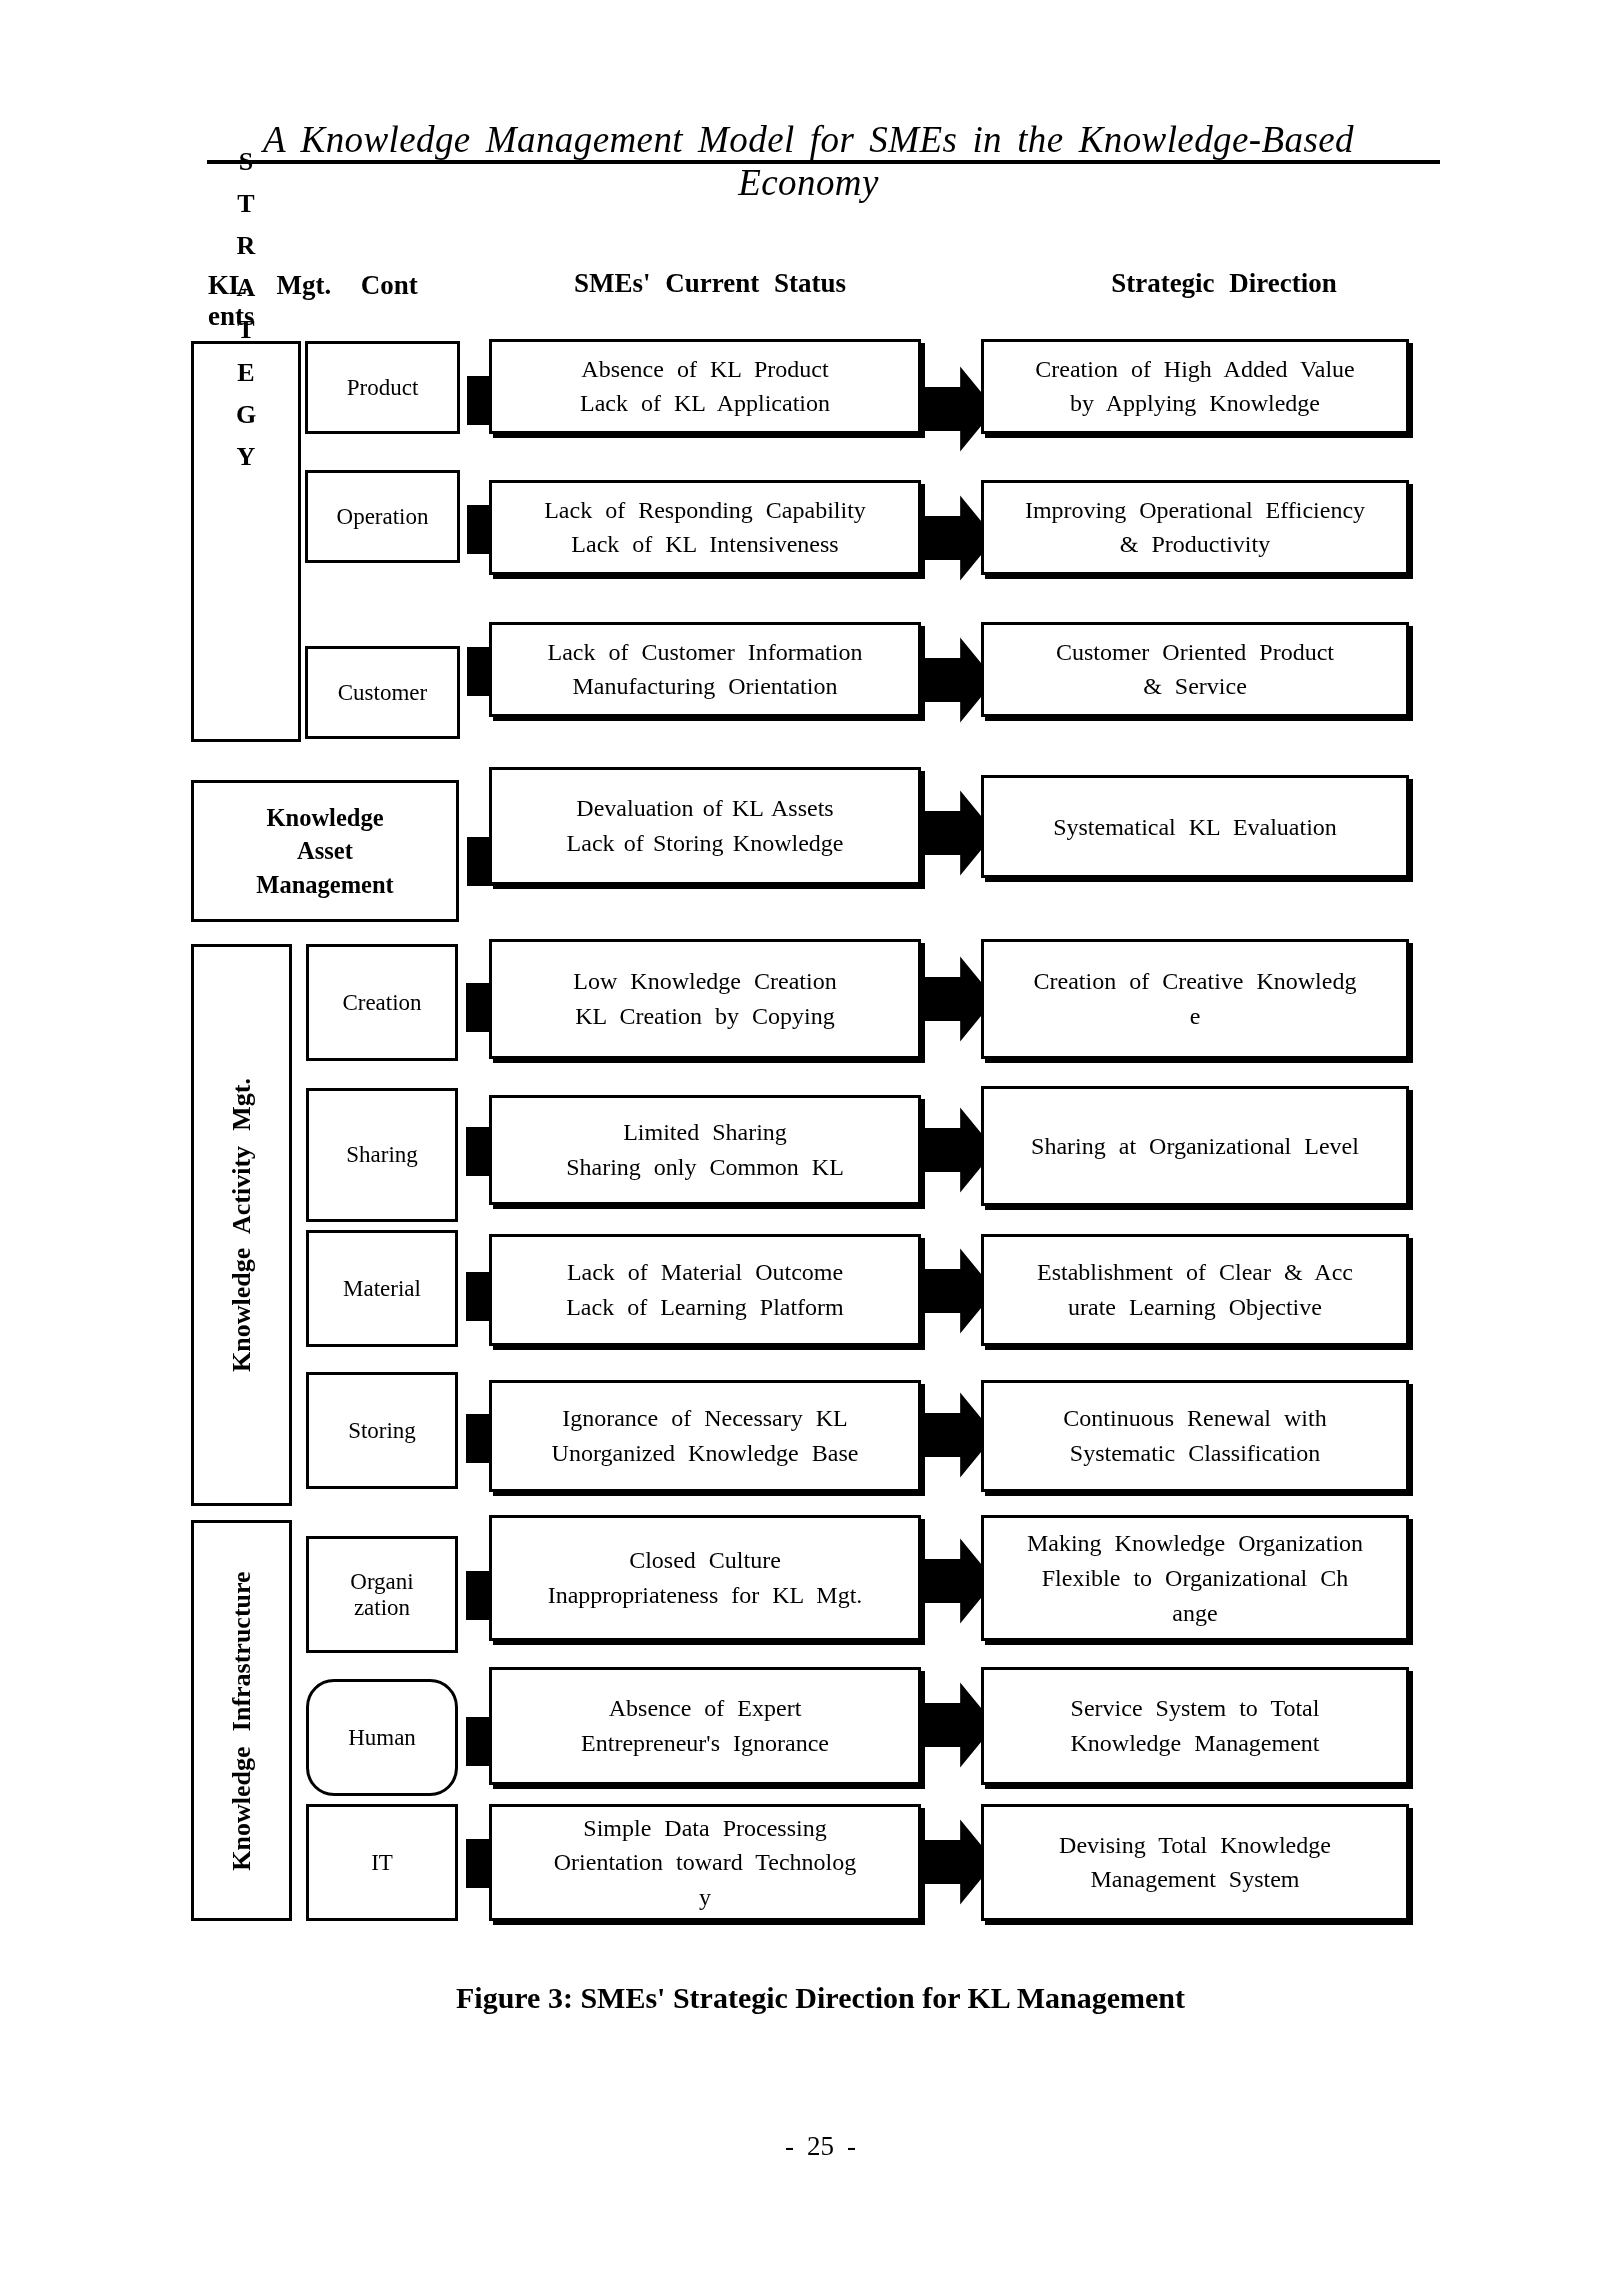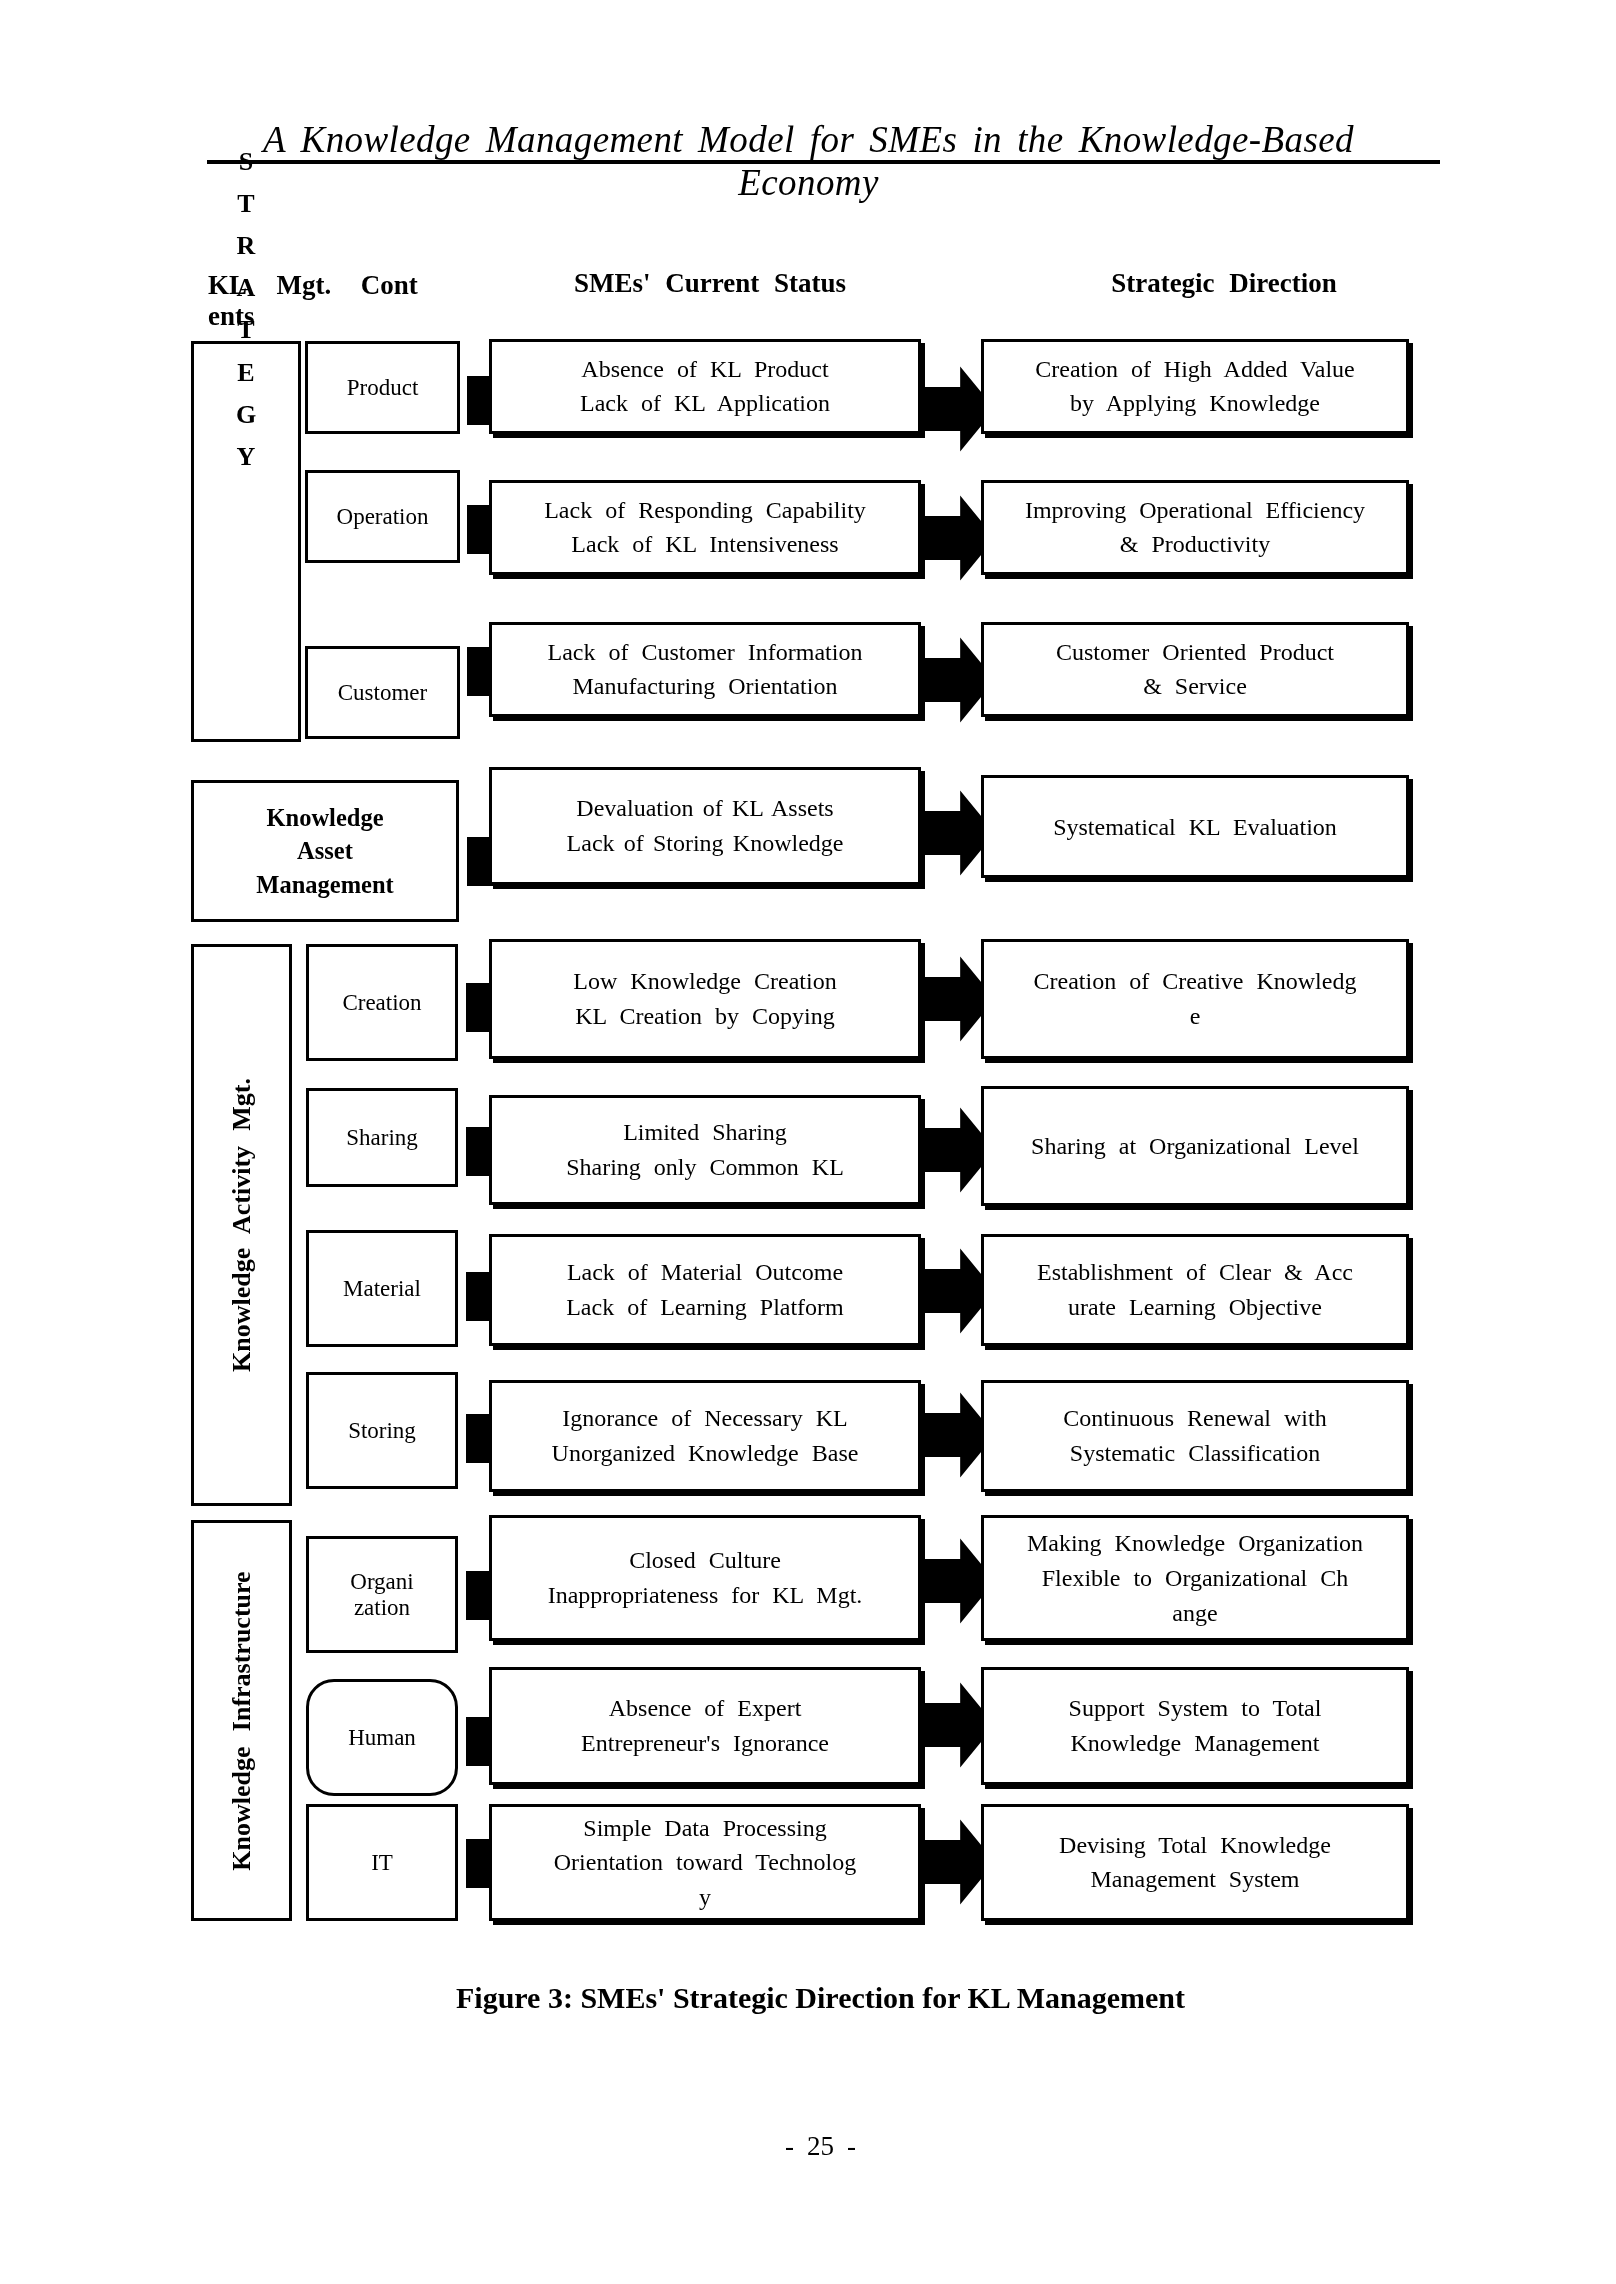--- a/index.html
+++ b/index.html
@@ -207,21 +207,21 @@
         <polygon points="0,28 52,28 52,2 96,56 52,110 52,84 0,84" fill="#000"></polygon>
       </svg>
   </div>
   <div class="bx sh" style="left:981px;top:939px;width:428px;height:120px;">
     <div class="inner body">
       <div>Creation  of  Creative  Knowledg</div>
       <div>e</div>
     </div>
   </div>
 
-  <div class="bx" style="left:306px;top:1088px;width:152px;height:99px;">
+  <div class="bx" style="left:306px;top:1088px;width:152px;height:134px;">
     <div class="inner cat">Sharing</div>
   </div>
   <div class="stub" style="left:466px;top:1127px;"></div>
   <div class="bx sh" style="left:489px;top:1095px;width:432px;height:110px;">
     <div class="inner body">
       <div>Limited  Sharing</div>
       <div>Sharing  only  Common  KL</div>
     </div>
   </div>
   <div class="arrow" style="left:919px;top:1106px;">
@@ -319,21 +319,21 @@
       <div>Entrepreneur's  Ignorance</div>
     </div>
   </div>
   <div class="arrow" style="left:919px;top:1681px;">
     <svg viewBox="0 0 96 112" preserveAspectRatio="none">
         <polygon points="0,28 52,28 52,2 96,56 52,110 52,84 0,84" fill="#000"></polygon>
       </svg>
   </div>
   <div class="bx sh" style="left:981px;top:1667px;width:428px;height:118px;">
     <div class="inner body">
-      <div>Support  System  to  Total</div>
+      <div>Service  System  to  Total</div>
       <div>Knowledge  Management</div>
     </div>
   </div>
 
   <div class="bx" style="left:306px;top:1804px;width:152px;height:117px;">
     <div class="inner cat">IT</div>
   </div>
   <div class="stub" style="left:466px;top:1839px;"></div>
   <div class="bx sh" style="left:489px;top:1804px;width:432px;height:117px;">
     <div class="inner body">

